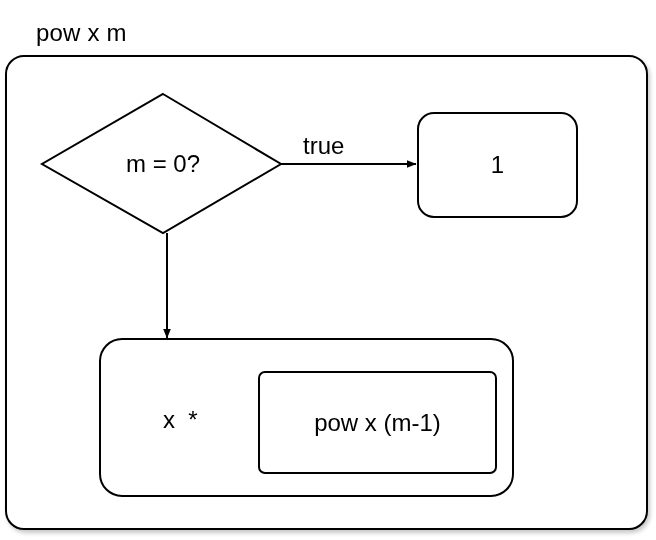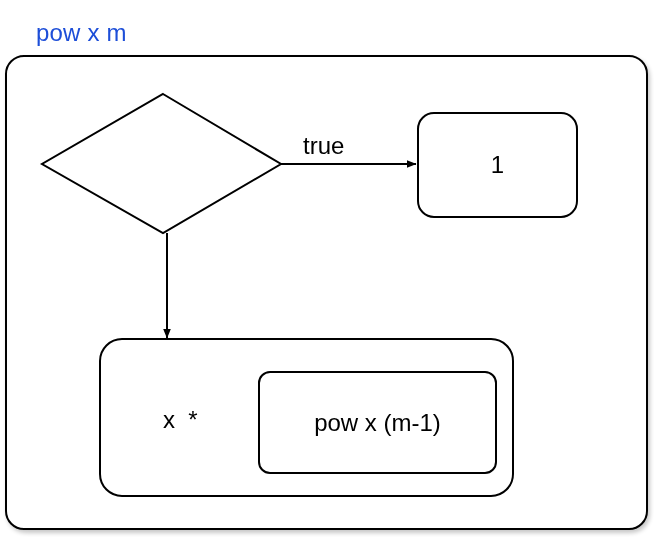--- a/index.html
+++ b/index.html
@@ -19,21 +19,21 @@
     background: #ffffff;
     overflow: hidden;
   }
   
   .diagram-title {
     position: absolute;
     left: 36px;
     top: 18px;
     font-size: 24px;
     line-height: 30px;
-    color: #1d4ed8;
+    color: #000000;
     white-space: nowrap;
     letter-spacing: 0.2px;
     text-align: right;
   }
   
   .outer-container {
     position: absolute;
     left: 5px;
     top: 55px;
     width: 643px;
@@ -78,21 +78,21 @@
     width: 415px;
     height: 159px;
     border-radius: 23px;
     display: block;
   }
   .box-recursive-inner {
     left: 157px;
     top: 31px;
     width: 239px;
     height: 103px;
-    border-radius: 12px;
+    border-radius: 7px;
     font-size: 24px;
   }
   .multiply-expr {
     position: absolute;
     left: 62px;
     top: 68px;
     font-size: 24px;
     color: #000000;
     white-space: pre;
     line-height: 24px;
@@ -142,20 +142,21 @@
       </marker>
     </defs>
 
     <polygon points="163,94 281,164 163,233 42,164" fill="#ffffff" stroke="#000000" stroke-width="2" stroke-linejoin="miter"></polygon>
 
     <line x1="281" y1="164" x2="416" y2="164" stroke="#000000" stroke-width="2" marker-end="url(#arrowhead)"></line>
 
     <line x1="167" y1="233" x2="167" y2="338" stroke="#000000" stroke-width="2" marker-end="url(#arrowhead)"></line>
   </svg>
 
+  <div class="decision-text">m = 0?</div>
 
   <div class="edge-label label-true">true</div>
 
 
   <div class="node-box box-true-result">1</div>
 
   <div class="node-box box-recursive-outer">
     <span class="multiply-expr">x  *</span>
     <div class="node-box box-recursive-inner">pow x (m-1)</div>
   </div>

